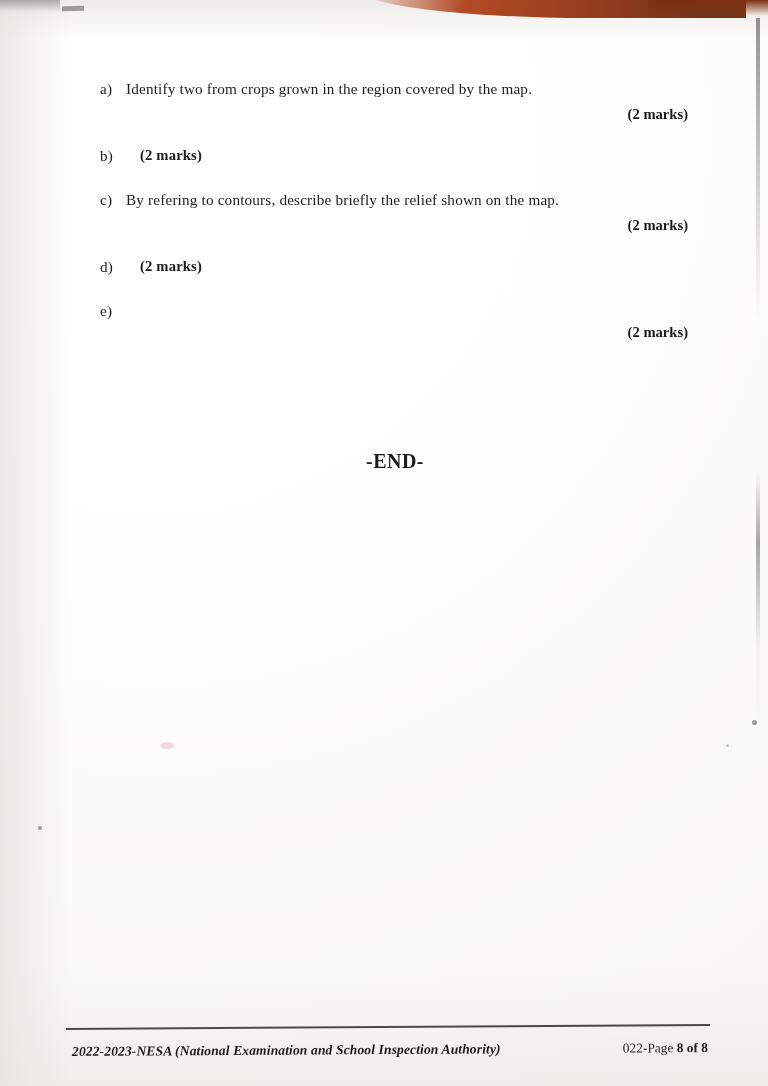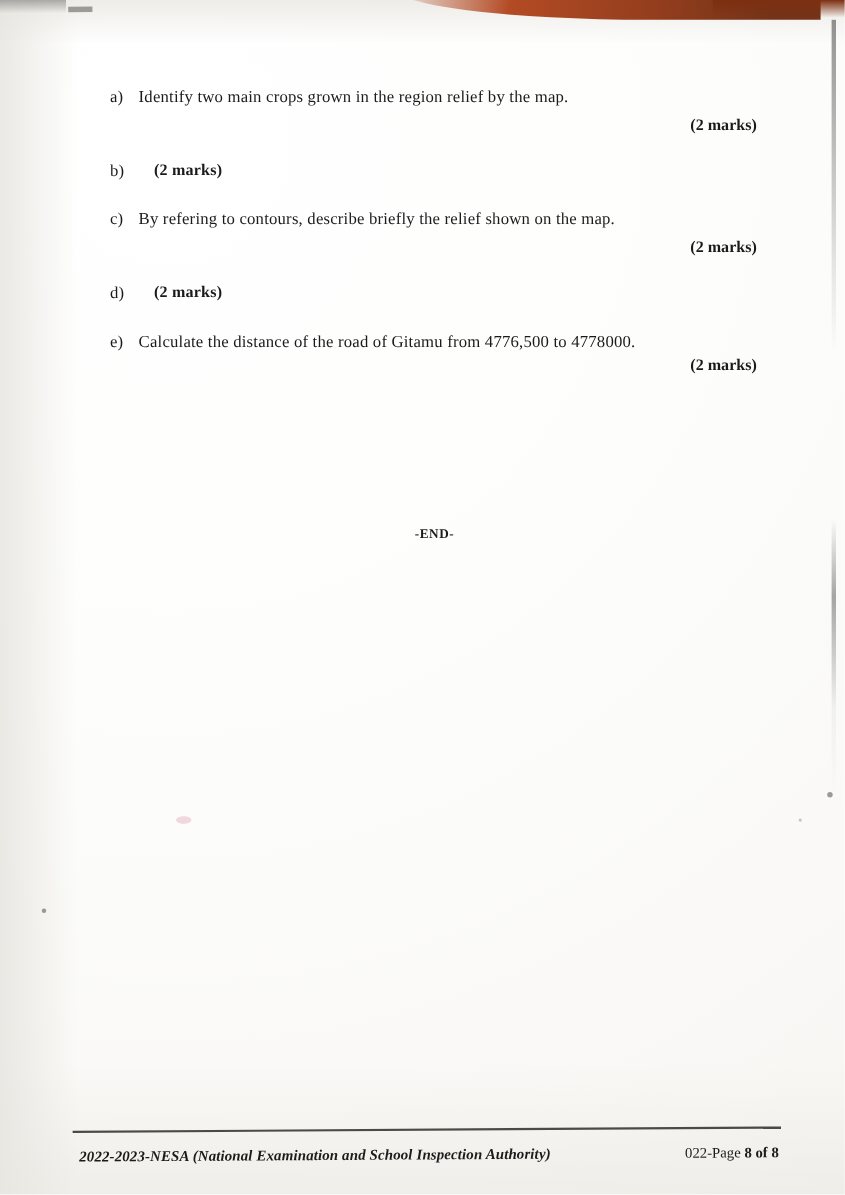--- a/index.html
+++ b/index.html
@@ -138,24 +138,23 @@
     margin: 0 0 22px 0;
     padding-right: 2px;
   }
 
   .end-mark {
     position: absolute;
     left: 0; right: 0;
     top: 372px;
     text-align: center;
     font-weight: bold;
-    font-size: 12px;
+    font-size: 20px;
     letter-spacing: 0.5px;
     font-family: "Liberation Serif", serif;
-    margin-top: 28px;
   }
 
   
   .footer-rule {
     position: absolute;
     left: 66px; right: 58px;
     bottom: 58px;
     height: 2px;
     background: #2b2b2b;
     transform: rotate(-0.35deg);
@@ -198,21 +197,21 @@
 
   <div class="speck" style="left:38px; top:826px; width:4px; height:4px;"></div>
   <div class="speck" style="left:752px; top:720px; width:5px; height:5px;"></div>
   <div class="speck" style="left:726px; top:744px; width:3px; height:3px; opacity:0.4;"></div>
   <div class="speck-pink" style="left:160px; top:742px;"></div>
 
   <div class="content">
 
     <div class="qitem q-a">
       <span class="qlabel">a)</span>
-      <span class="qtext">Identify two main crops grown in the region relief by the map.</span>
+      <span class="qtext">Identify two from crops grown in the region covered by the map.</span>
     </div>
     <div class="row-marks-right">(2 marks)</div>
 
     <div class="qitem">
       <span class="qlabel">b)</span>
       <span class="marks marks-inline">(2 marks)</span>
     </div>
 
     <div class="qitem q-a">
       <span class="qlabel">c)</span>
@@ -220,21 +219,20 @@
     </div>
     <div class="row-marks-right">(2 marks)</div>
 
     <div class="qitem">
       <span class="qlabel">d)</span>
       <span class="marks marks-inline">(2 marks)</span>
     </div>
 
     <div class="qitem q-a" style="margin-bottom:2px;">
       <span class="qlabel">e)</span>
-      <span class="qtext" style="max-width:470px;">Calculate the distance of the road of Gitamu from 4776,500 to 4778000.</span>
     </div>
     <div class="row-marks-right">(2 marks)</div>
 
     <div class="end-mark">-END-</div>
   </div>
 
   <div class="footer-rule"></div>
   <div class="footer">
     <span class="footer-left">2022-2023-NESA (National Examination and School Inspection Authority)</span>
     <span class="footer-right"><span>022-Page </span><b>8 of 8</b></span>

